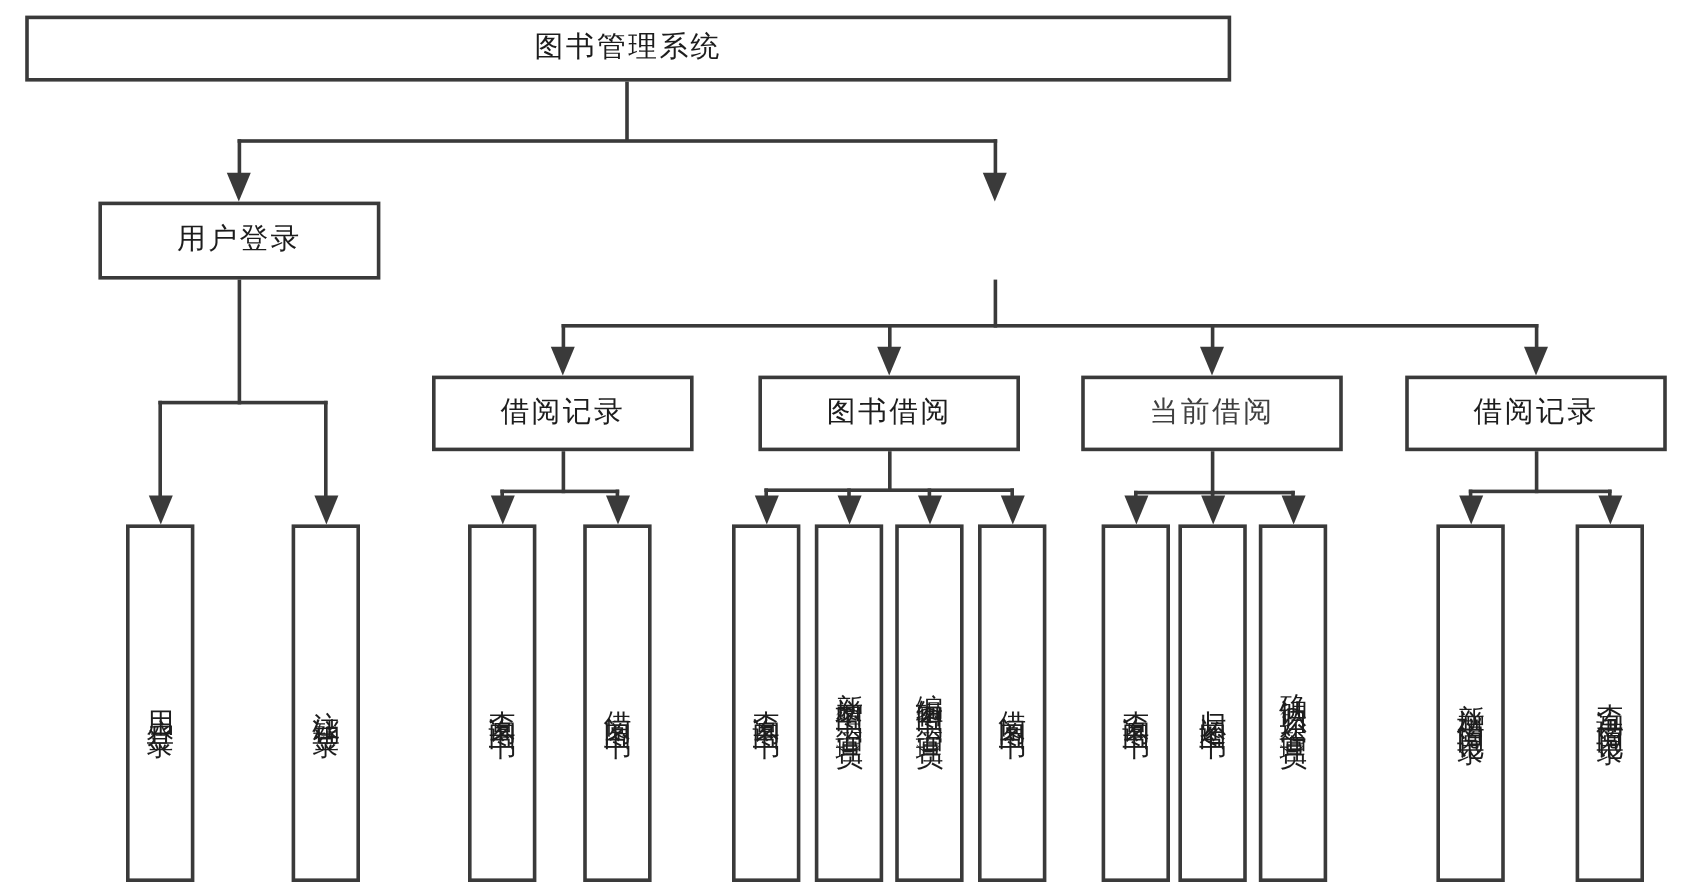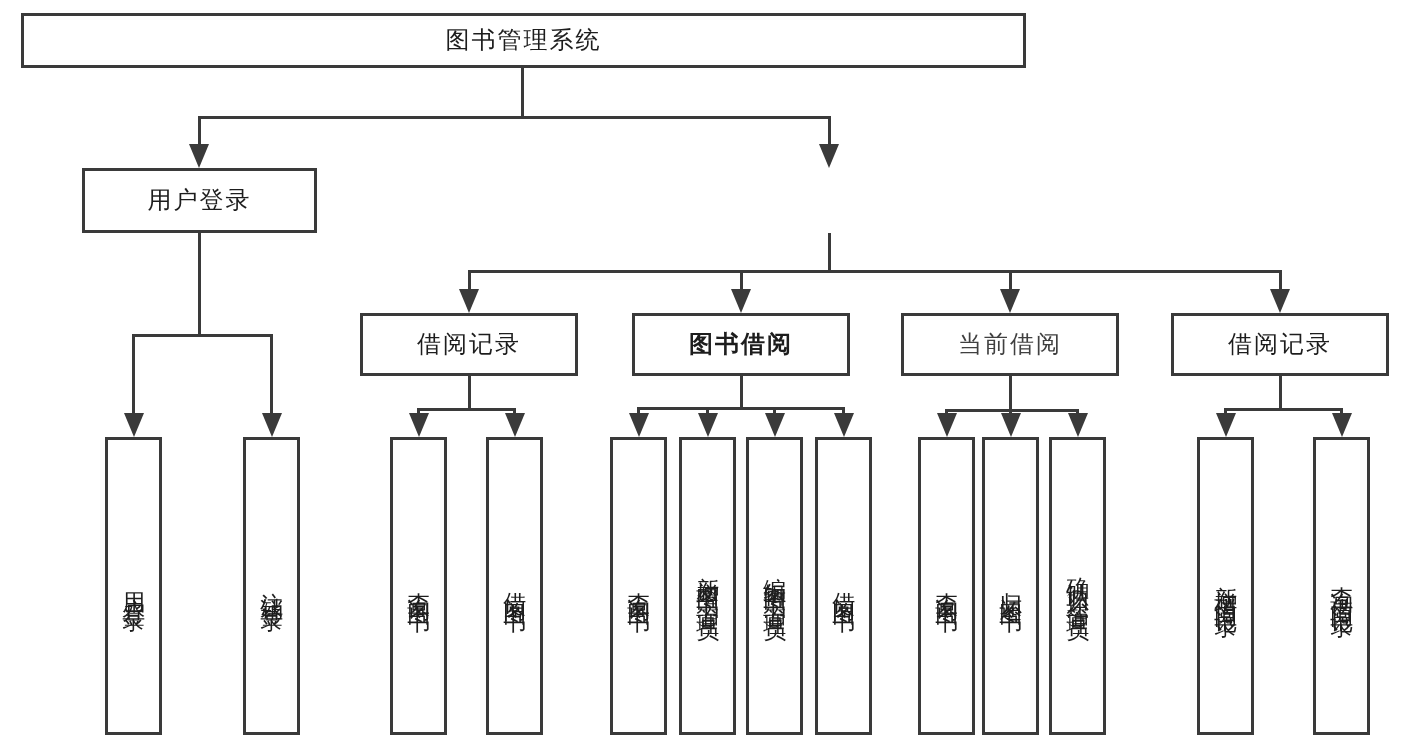--- a/index.html
+++ b/index.html
@@ -55,21 +55,21 @@
     white-space: nowrap;
   }
 </style>
 </head>
 <body>
 
 <div class="canvas" style="background: rgb(255, 255, 255);">
 <div class="node" style="left: 21px; top: 13px; width: 1005px; height: 55px; border-color: rgb(58, 58, 58); color: rgb(29, 29, 29);">图书管理系统</div>
     <div class="node" style="left: 82px; top: 168px; width: 235px; height: 65px; border-color: rgb(58, 58, 58); color: rgb(29, 29, 29);">用户登录</div>
     <div class="node" style="left: 360px; top: 313px; width: 218px; height: 63px; border-color: rgb(58, 58, 58); color: rgb(29, 29, 29);">借阅记录</div>
-    <div class="node" style="left: 632px; top: 313px; width: 218px; height: 63px; border-color: rgb(58, 58, 58); color: rgb(29, 29, 29); font-weight: bold;">图书借阅</div>
+    <div class="node" style="left: 632px; top: 313px; width: 218px; height: 63px; border-color: rgb(58, 58, 58); color: rgb(29, 29, 29);">图书借阅</div>
     <div class="node" style="left: 901px; top: 313px; width: 218px; height: 63px; border-color: rgb(58, 58, 58); color: #404040;">当前借阅</div>
     <div class="node" style="left: 1171px; top: 313px; width: 218px; height: 63px; border-color: rgb(58, 58, 58); color: rgb(29, 29, 29);">借阅记录</div>
     <div class="node vertical" style="left: 105px; top: 437px; width: 57px; height: 298px; border-color: rgb(58, 58, 58); color: rgb(29, 29, 29);">用户登录</div>
     <div class="node vertical" style="left: 243px; top: 437px; width: 57px; height: 298px; border-color: rgb(58, 58, 58); color: rgb(29, 29, 29);">注销登录</div>
     <div class="node vertical" style="left: 390px; top: 437px; width: 57px; height: 298px; border-color: rgb(58, 58, 58); color: rgb(29, 29, 29);">查询图书</div>
     <div class="node vertical" style="left: 486px; top: 437px; width: 57px; height: 298px; border-color: rgb(58, 58, 58); color: rgb(29, 29, 29);">借阅图书</div>
     <div class="node vertical" style="left: 610px; top: 437px; width: 57px; height: 298px; border-color: rgb(58, 58, 58); color: rgb(29, 29, 29);">查询图书</div>
     <div class="node vertical" style="left: 679px; top: 437px; width: 57px; height: 298px; border-color: rgb(58, 58, 58); color: rgb(29, 29, 29);">新增图书（管理员）</div>
     <div class="node vertical" style="left: 746px; top: 437px; width: 57px; height: 298px; border-color: rgb(58, 58, 58); color: rgb(29, 29, 29);">编辑图书（管理员）</div>
     <div class="node vertical" style="left: 815px; top: 437px; width: 57px; height: 298px; border-color: rgb(58, 58, 58); color: rgb(29, 29, 29);">借阅图书</div>

